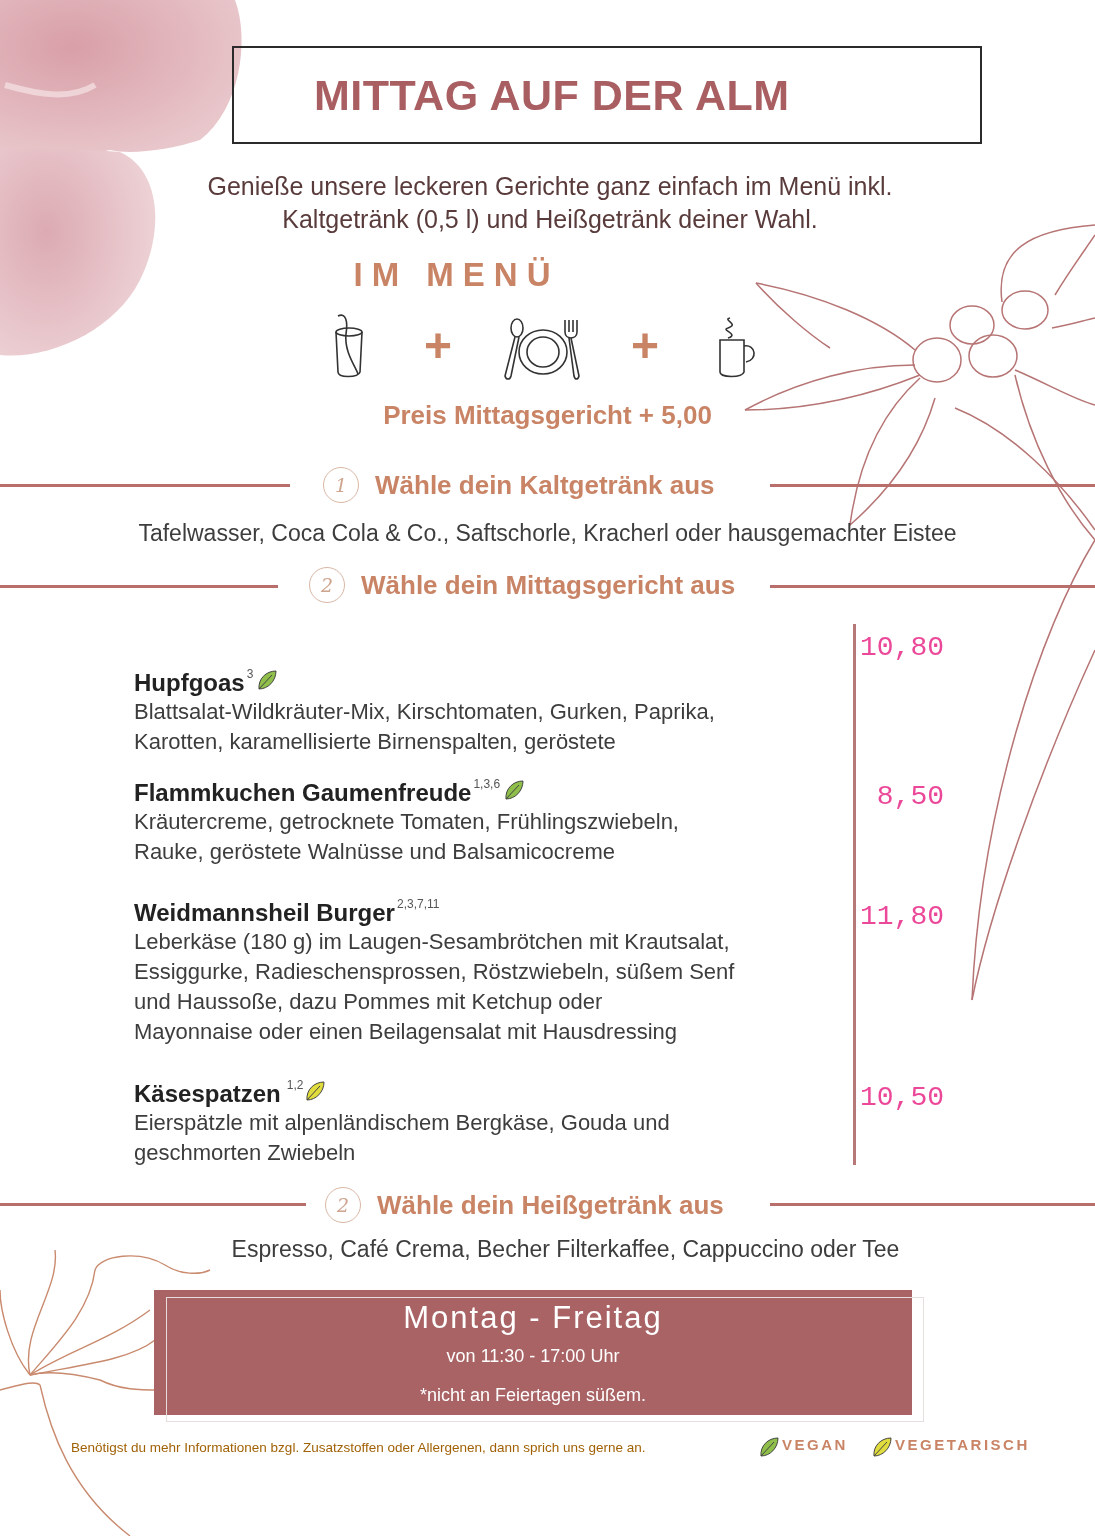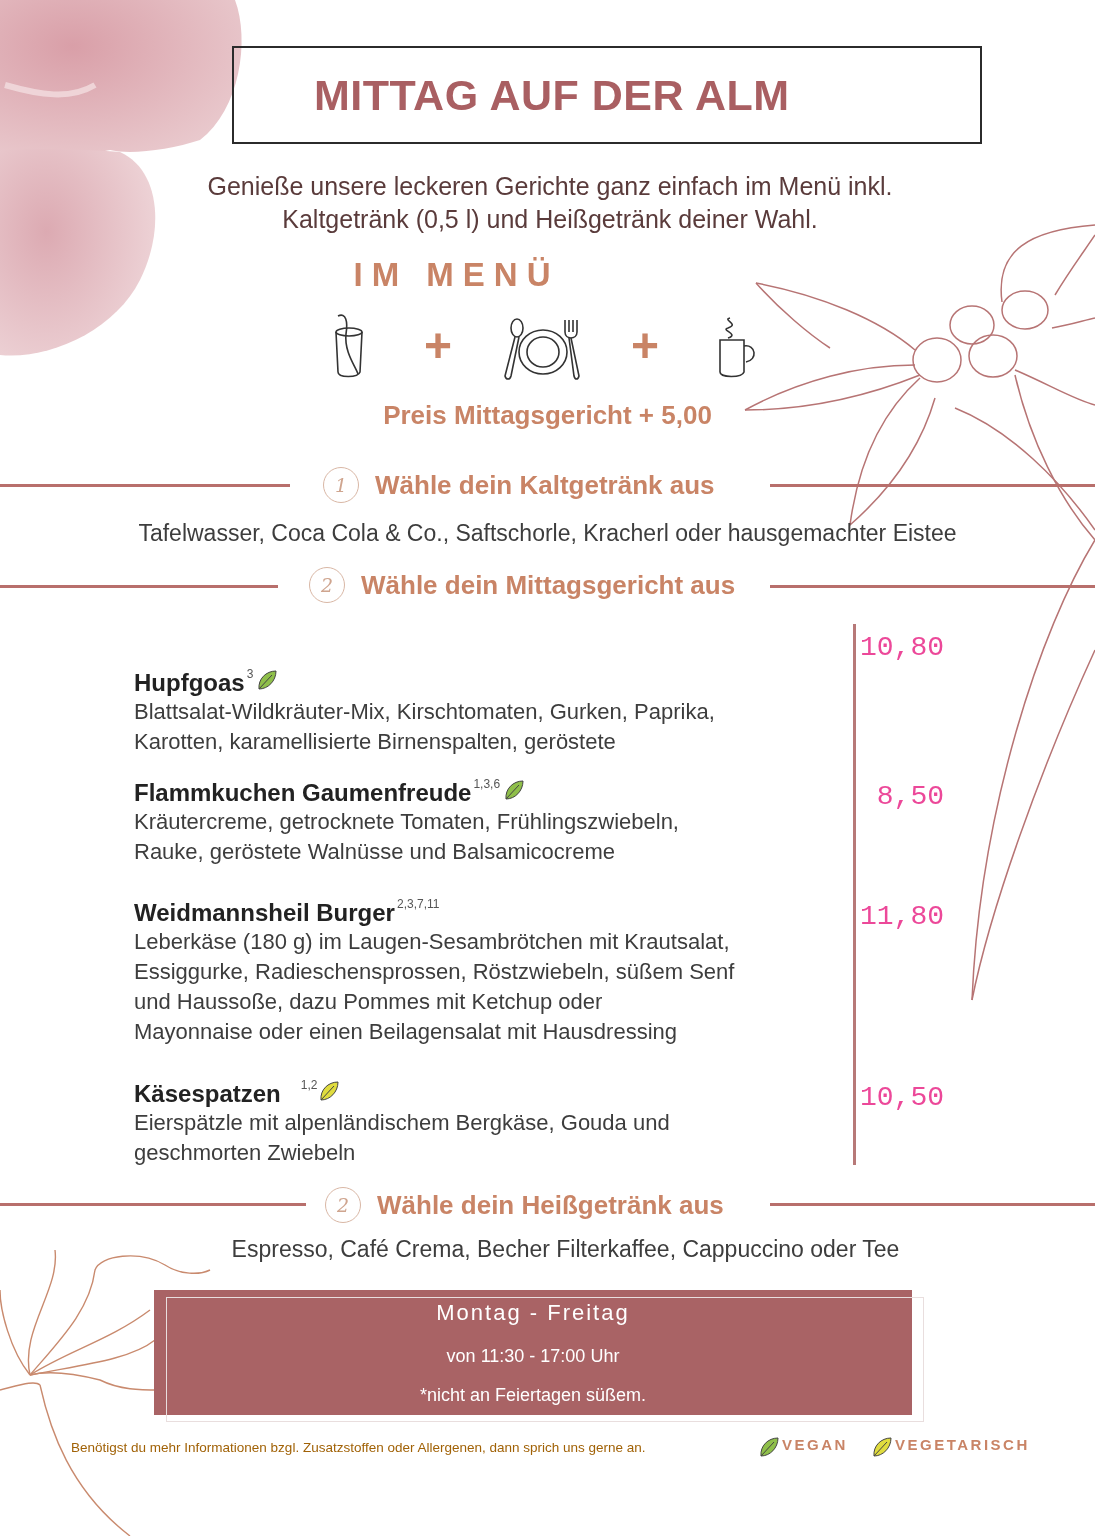--- a/index.html
+++ b/index.html
@@ -220,21 +220,21 @@
     <div>Essiggurke, Radieschensprossen, Röstzwiebeln, süßem Senf</div>
     <div>und Haussoße, dazu Pommes mit Ketchup oder</div>
     <div>Mayonnaise oder einen Beilagensalat mit Hausdressing</div>
   </div>
 </div>
 <div class="abs price" style="top:901px;">11,80</div>
 
 <div class="abs dish" style="top:1080px;">
   <div class="dish-name">
     <span>Käsespatzen</span>
-    <sup style="margin-left:20px">1,2</sup>
+    <sup style="margin-left:6px">1,2</sup>
     <svg width="22" height="22" viewBox="0 0 22 22" style="margin-left:1px">
         <path d="M3,20 C2,10 10,2 20,2 C20,12 12,20 3,20 Z" fill="#e0dc3e" stroke="#444" stroke-width="1"></path>
         <path d="M3,20 L16,6" stroke="#444" stroke-width="1"></path>
       </svg>
   </div>
   <div class="dish-desc">
     <div>Eierspätzle mit alpenländischem Bergkäse, Gouda und</div>
     <div>geschmorten Zwiebeln</div>
   </div>
 </div>
@@ -243,21 +243,21 @@
 <div class="abs sec-line" style="left:0;top:1203px;width:306px;"></div>
 <div class="abs sec-line" style="left:770px;top:1203px;width:325px;"></div>
 <div class="abs sec-head" style="left:325px;top:1187px;">
   <span class="num">2</span>
   <span>Wähle dein Heißgetränk aus</span>
 </div>
 <div class="abs center-text" style="top:1236px;left:18px;">Espresso, Café Crema, Becher Filterkaffee, Cappuccino oder Tee</div>
 
 <div class="abs hours-outer"></div>
 <div class="abs hours-inner"></div>
-<div class="abs hours-text" style="top:1300px;font-size:22px;letter-spacing:2px;">Montag - Freitag</div>
+<div class="abs hours-text" style="top:1300px;font-size:31px;letter-spacing:2px;">Montag - Freitag</div>
 <div class="abs hours-text" style="top:1346px;font-size:18px;">von 11:30 - 17:00 Uhr</div>
 <div class="abs hours-text" style="top:1385px;font-size:18px;">*nicht an Feiertagen süßem.</div>
 
 <div class="abs footer-note">Benötigst du mehr Informationen bzgl. Zusatzstoffen oder Allergenen, dann sprich uns gerne an.</div>
 <div class="abs legend" style="left:758px;">
   <svg width="22" height="22" viewBox="0 0 22 22">
       <path d="M3,20 C2,10 10,2 20,2 C20,12 12,20 3,20 Z" fill="#8fbf4a" stroke="#444" stroke-width="1"></path>
       <path d="M3,20 L16,6" stroke="#444" stroke-width="1"></path>
     </svg>
   <span>VEGAN</span>

